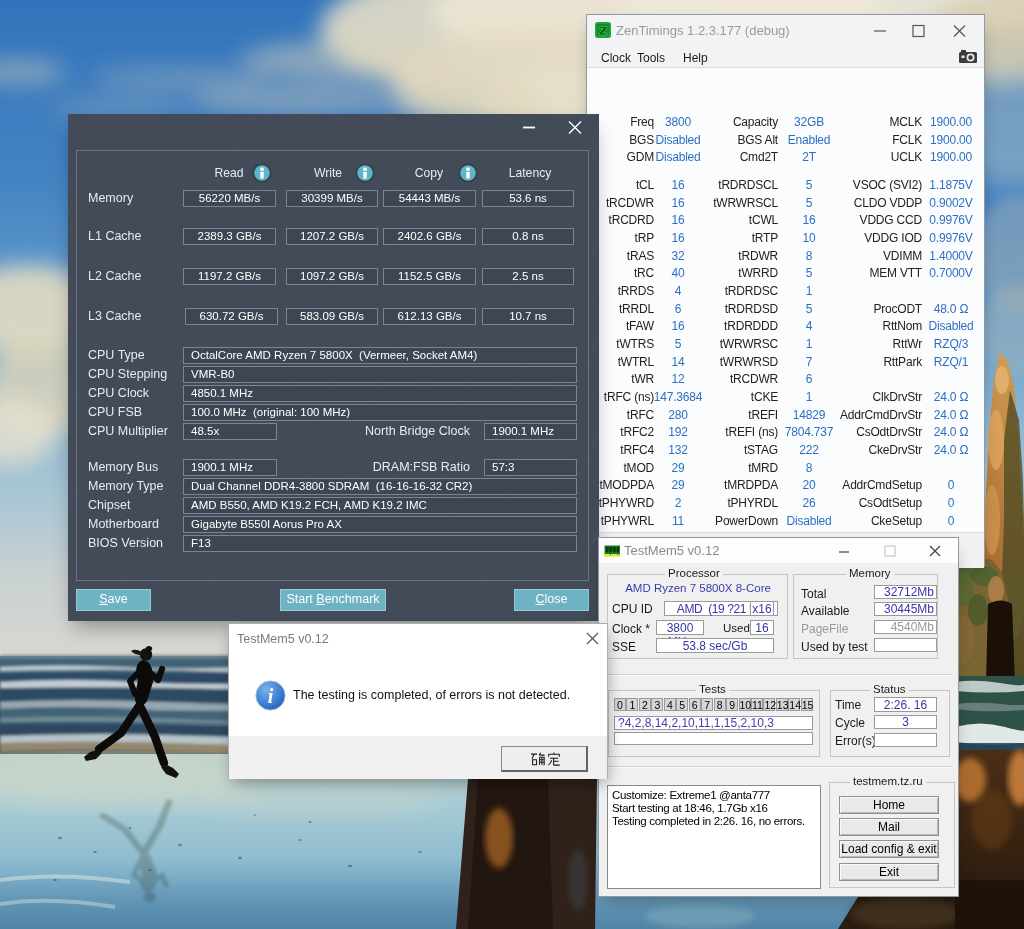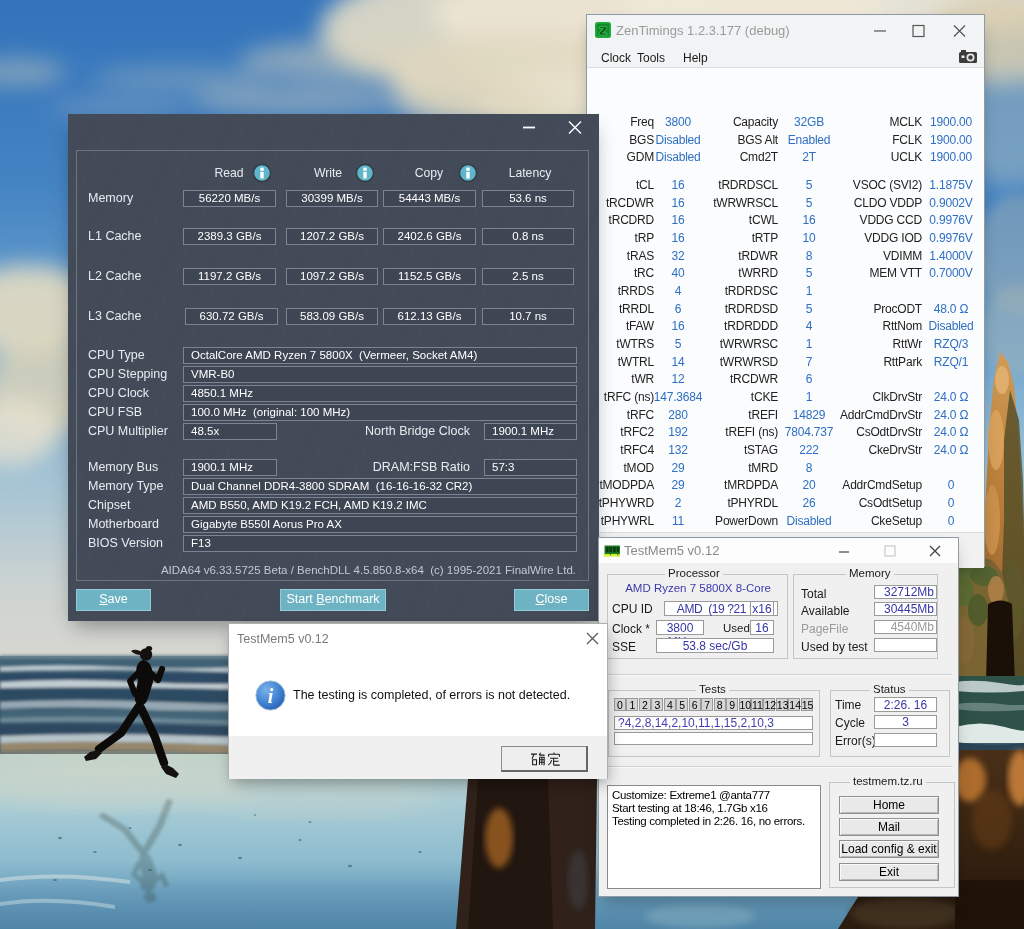--- a/index.html
+++ b/index.html
@@ -457,21 +457,20 @@
       <div class="aboxl" style="left:416px;top:344.5px;width:93px">57:3</div>
       <div class="albl" style="left:20px;top:364.5px">Memory Type</div>
       <div class="aboxl" style="left:115px;top:363.5px;width:394px">Dual Channel DDR4-3800 SDRAM&nbsp; (16-16-16-32 CR2)</div>
       <div class="albl" style="left:20px;top:383.5px">Chipset</div>
       <div class="aboxl" style="left:115px;top:382.5px;width:394px">AMD B550, AMD K19.2 FCH, AMD K19.2 IMC</div>
       <div class="albl" style="left:20px;top:402.5px">Motherboard</div>
       <div class="aboxl" style="left:115px;top:401.5px;width:394px">Gigabyte B550I Aorus Pro AX</div>
       <div class="albl" style="left:20px;top:421.5px">BIOS Version</div>
       <div class="aboxl" style="left:115px;top:420.5px;width:394px">F13</div>
     </div>
- <div class="abs" style="left:0px;top:450px;width:508px;text-align:right;font-size:11.5px;color:#c3c9d2">AIDA64 v6.33.5725 Beta / BenchDLL 4.5.850.8-x64&nbsp; (c) 1995-2021 FinalWire Ltd.</div>
  <div class="abtn" style="left:8px;top:475px;width:75px"><u>S</u>ave</div>
  <div class="abtn" style="left:212px;top:475px;width:106px">Start <u>B</u>enchmark</div>
  <div class="abtn" style="left:446px;top:475px;width:75px"><u>C</u>lose</div>
 </div>
 
 <div class="abs" id="tm5">
  <div class="abs titlebar"></div>
  <svg class="abs" style="left:5px;top:7px" width="17" height="13">
       <rect x="0.5" y="0.5" width="15.5" height="10" fill="#1c7c22"></rect>
       <rect x="1.8" y="1.8" width="2.8" height="5.5" fill="#0b3d0e"></rect>

